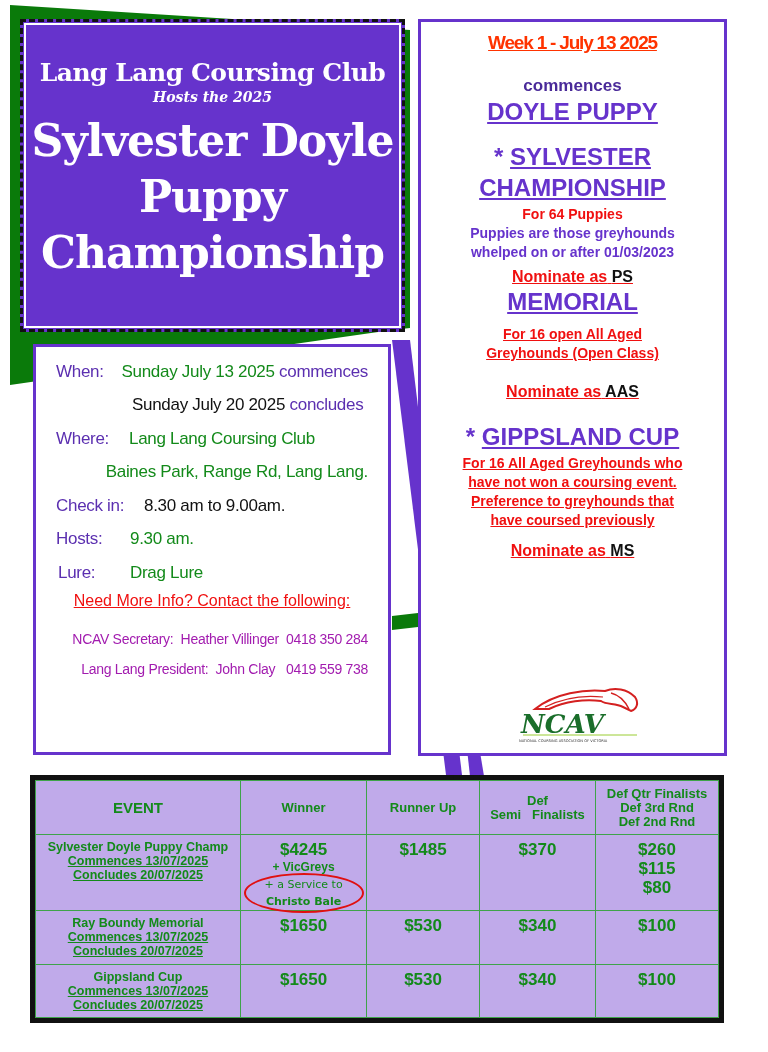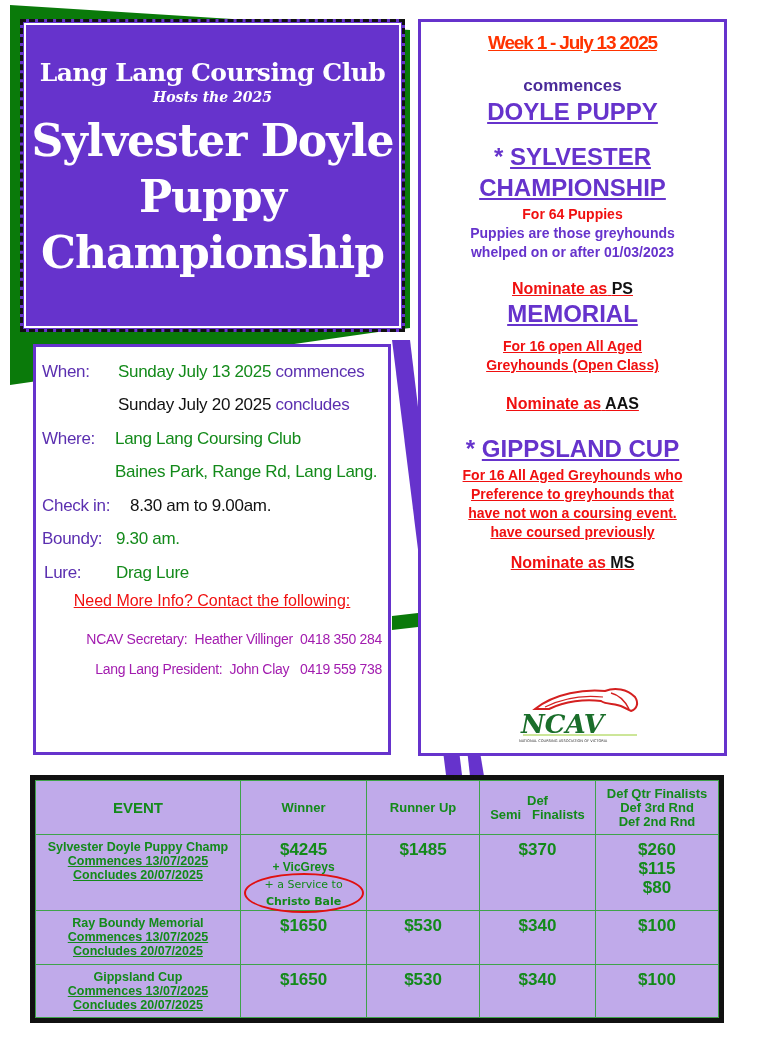--- a/index.html
+++ b/index.html
@@ -16,21 +16,21 @@
       font-family: "DejaVu Serif", serif; font-weight: bold;
     }
     .title-box .club { font-size: 25px; margin-top: 36px; letter-spacing: -0.5px; }
     .title-box .hosts { font-size: 14px; font-style: italic; margin-top: 2px; }
     .title-box .big { font-size: 44px; line-height: 56px; letter-spacing: -1px; }
     .title-box .big.first { margin-top: 8px; }
 
     
     .info-box {
       position: absolute; left: 33px; top: 344px; width: 358px; height: 411px;
-      background: #fff; border: 3px solid #6633cc; padding: 8px 6px;
+      background: #fff; border: 3px solid #6633cc; padding: 8px 20px;
       font-family: "Liberation Sans Narrow", "Liberation Sans", sans-serif;
     }
     .info-row { display: flex; font-size: 17px; height: 33.5px; align-items: center; white-space: nowrap; letter-spacing: -0.3px; }
     .info-row .lbl { color: #5b2fb0; }
     .green { color: #138a1a; }
     .black { color: #111; }
     .purple { color: #5b2fb0; }
     .need-more {
       color: #f01010; text-decoration: underline; text-align: center; font-size: 16px; margin-top: 2px; margin-bottom: 14px;
     }
@@ -112,21 +112,21 @@
   </div>
   <div class="info-row">
     <span style="width:73px"></span>
     <span class="green">Baines Park, Range Rd, Lang Lang.</span>
   </div>
   <div class="info-row">
     <span class="lbl" style="width:88px">Check in:</span>
     <span class="black">8.30 am to 9.00am.</span>
   </div>
   <div class="info-row">
-    <span class="lbl" style="width:74px">Boundy:</span>
+    <span class="lbl" style="width:74px">Hosts:</span>
     <span class="green">9.30 am.</span>
   </div>
   <div class="info-row">
     <span class="lbl" style="width:74px;padding-left:2px">Lure:</span>
     <span class="green">Drag Lure</span>
   </div>
   <div class="need-more">Need More Info? Contact the following:</div>
   <div class="contact-row">
     <span>NCAV Secretary:</span>&nbsp;
     <span>Heather Villinger</span>&nbsp;
@@ -145,40 +145,40 @@
 
   <div class="ev-title"><u>DOYLE PUPPY</u></div>
   <div class="ev-title" style="margin-top:14px">
     <span>*</span>
     <u>SYLVESTER</u>
   </div>
   <div class="ev-title"><u>CHAMPIONSHIP</u></div>
   <div class="sub red" style="margin-top:2px">For 64 Puppies</div>
   <div class="sub purple" style="color:#6633cc">Puppies are those greyhounds</div>
   <div class="sub purple" style="color:#6633cc">whelped on or after 01/03/2023</div>
-  <div class="nominate" style="margin-top:18px">
+  <div class="nominate" style="margin-top:6px">
     <span>Nominate as</span>
     <span class="code">PS</span>
   </div>
 
   <div class="ev-title"><u>MEMORIAL</u></div>
   <div class="sub red u" style="margin-top:8px">For 16 open All Aged</div>
   <div class="sub red u">Greyhounds (Open Class)</div>
   <div class="nominate" style="margin-top:20px">
     <span>Nominate as</span>
     <span class="code">AAS</span>
   </div>
 
   <div class="ev-title" style="margin-top:20px">
     <span>*</span>
     <u>GIPPSLAND CUP</u>
   </div>
   <div class="sub red u" style="margin-top:2px">For 16 All Aged Greyhounds who</div>
+  <div class="sub red u">have not won a coursing event.</div>
   <div class="sub red u">Preference to greyhounds that</div>
-  <div class="sub red u">have not won a coursing event.</div>
   <div class="sub red u">have coursed previously</div>
   <div class="nominate" style="margin-top:12px">
     <span>Nominate as</span>
     <span class="code">MS</span>
   </div>
 </div>
 
 <div class="logo">
   <svg width="130" height="62" viewBox="0 0 130 62">
     <path d="M20,26 C40,10 70,6 90,8 C100,4 112,6 120,14 C124,20 122,26 116,28 L108,24 C100,20 92,22 86,18 C70,16 50,18 34,26 Z" fill="none" stroke="#d42020" stroke-width="2"></path>

